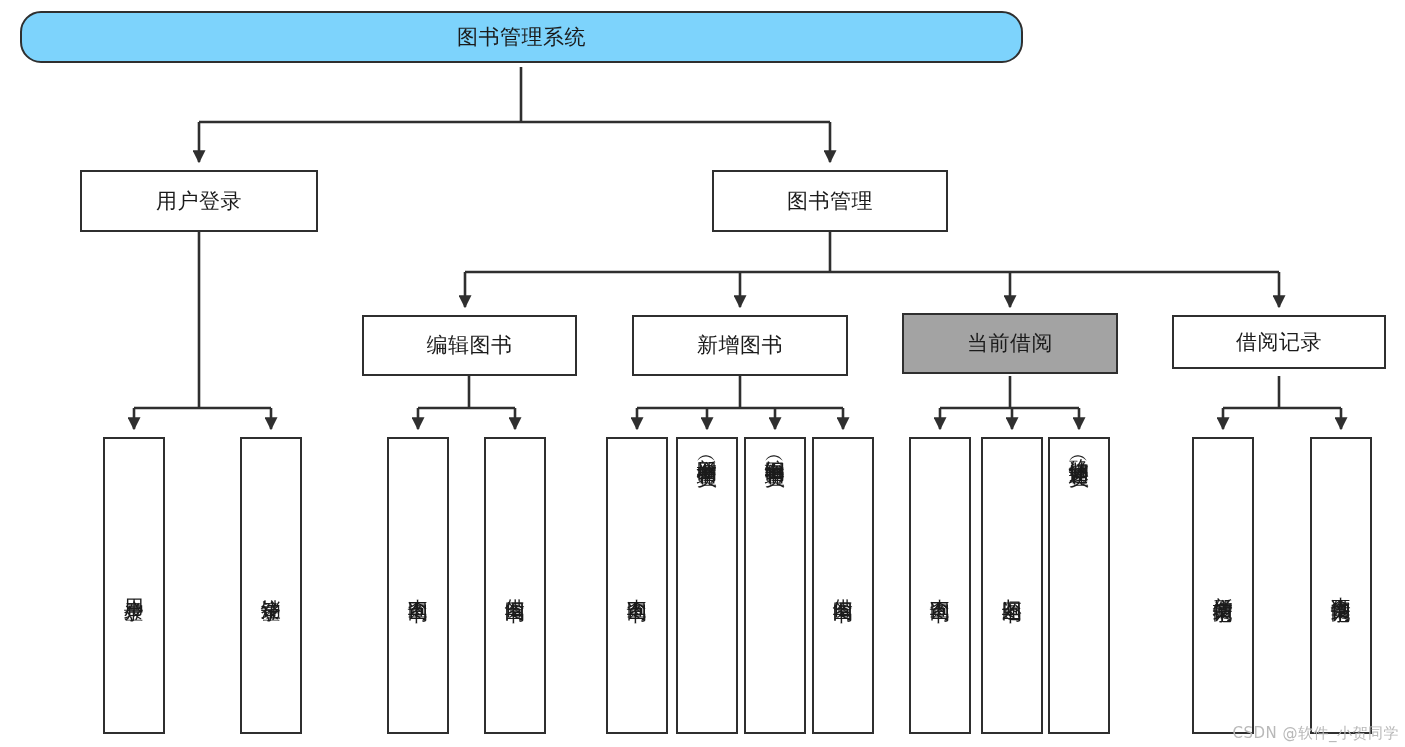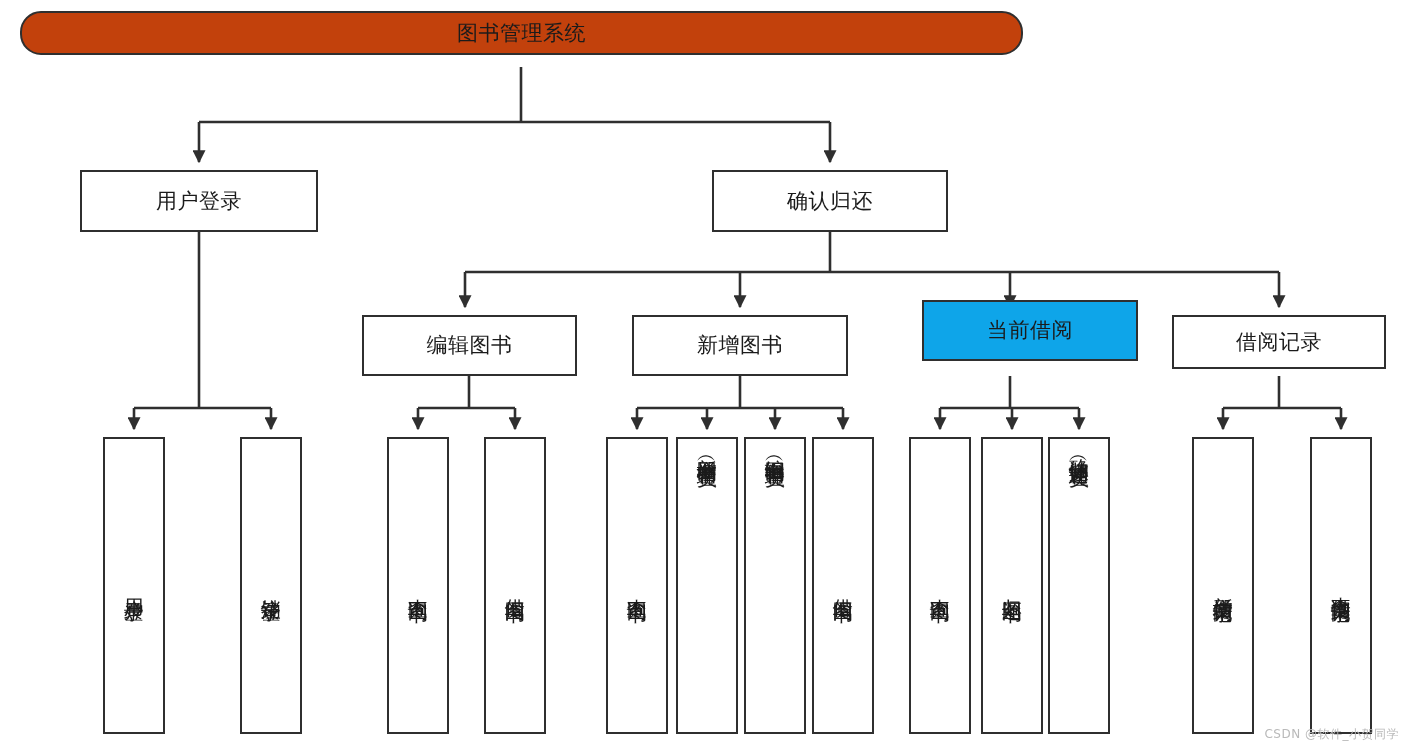--- a/index.html
+++ b/index.html
@@ -56,21 +56,21 @@
     max-height:290px;
   }
   .leaf.centered{
     align-items:center;
     padding-top:0;
   }
   .watermark{
     position:absolute;
     right:6px;
     bottom:4px;
-    font-size:12px;
+    font-size:15px;
     color:#b9b9b9;
     letter-spacing:0.5px;
     z-index:6;
     user-select:none;
     white-space:nowrap;
     margin-top:8px;
   }
 </style>
 </head>
 <body>
@@ -120,38 +120,38 @@
       <path d="M 1012 408 L 1012 429" marker-end="url(#arw)"></path>
       <path d="M 1079 408 L 1079 429" marker-end="url(#arw)"></path>
 
       <path d="M 1279 376 L 1279 408"></path>
       <path d="M 1223 408 L 1341 408"></path>
       <path d="M 1223 408 L 1223 429" marker-end="url(#arw)"></path>
       <path d="M 1341 408 L 1341 429" marker-end="url(#arw)"></path>
     </g>
   </svg>
 
-  <div class="node" id="n-root" style="left: 20px; top: 11px; width: 1003px; height: 44px; border-color: rgb(47, 47, 47); background: #c2410c; border-radius: 21px;">
+  <div class="node" id="n-root" style="left: 20px; top: 11px; width: 1003px; height: 52px; border-color: rgb(47, 47, 47); background: #7dd3fc; border-radius: 21px;">
     <span class="lbl" style="color: rgb(27, 27, 27);">图书管理系统</span>
   </div>
 
   <div class="node" id="n-l2-0" style="left: 80px; top: 170px; width: 238px; height: 62px; border-color: rgb(47, 47, 47); background: rgb(255, 255, 255);">
     <span class="lbl" style="color: rgb(27, 27, 27);">用户登录</span>
   </div>
   <div class="node" id="n-l2-1" style="left: 712px; top: 170px; width: 236px; height: 62px; border-color: rgb(47, 47, 47); background: rgb(255, 255, 255);">
-    <span class="lbl" style="color: rgb(27, 27, 27);">确认归还</span>
+    <span class="lbl" style="color: rgb(27, 27, 27);">图书管理</span>
   </div>
 
   <div class="node" id="n-l3-0" style="left: 362px; top: 315px; width: 215px; height: 61px; border-color: rgb(47, 47, 47); background: rgb(255, 255, 255);">
     <span class="lbl" style="color: rgb(27, 27, 27);">编辑图书</span>
   </div>
   <div class="node" id="n-l3-1" style="left: 632px; top: 315px; width: 216px; height: 61px; border-color: rgb(47, 47, 47); background: rgb(255, 255, 255);">
     <span class="lbl" style="color: rgb(27, 27, 27);">新增图书</span>
   </div>
-  <div class="node" id="n-l3-2" style="left: 902px; top: 300px; width: 216px; height: 61px; border-color: rgb(47, 47, 47); background: #0ea5e9; margin-left: 20px;">
+  <div class="node" id="n-l3-2" style="left: 902px; top: 313px; width: 216px; height: 61px; border-color: rgb(47, 47, 47); background: #a3a3a3;">
     <span class="lbl" style="color: rgb(27, 27, 27);">当前借阅</span>
   </div>
   <div class="node" id="n-l3-3" style="left: 1172px; top: 315px; width: 214px; height: 54px; border-color: rgb(47, 47, 47); background: rgb(255, 255, 255);">
     <span class="lbl" style="color: rgb(27, 27, 27);">借阅记录</span>
   </div>
 
   <div class="node leaf centered" id="n-lf-0" style="left: 103px; top: 437px; width: 62px; height: 297px; border-color: rgb(47, 47, 47); background: rgb(255, 255, 255);">
     <span class="lbl" style="color: rgb(27, 27, 27);">用户登录</span>
   </div>
   <div class="node leaf centered" id="n-lf-1" style="left: 240px; top: 437px; width: 62px; height: 297px; border-color: rgb(47, 47, 47); background: rgb(255, 255, 255);">

